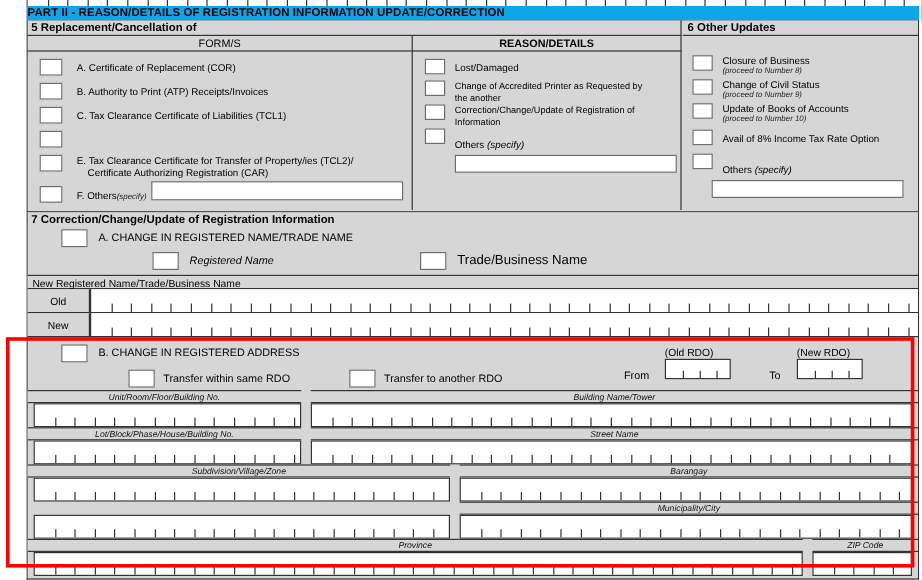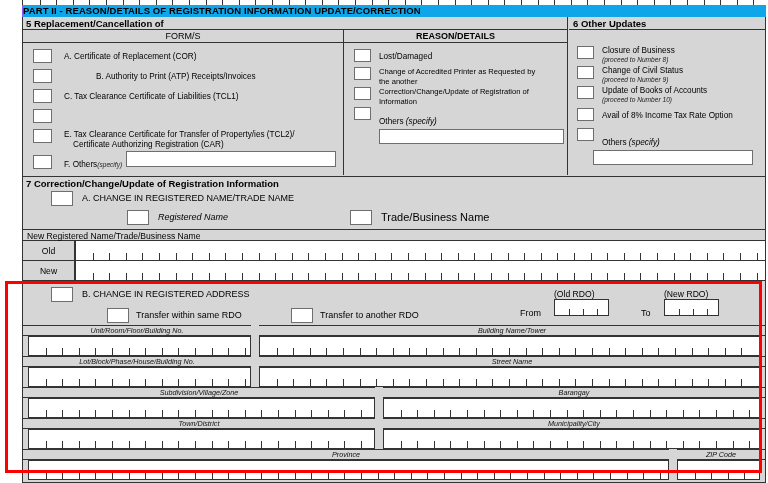--- a/index.html
+++ b/index.html
@@ -143,21 +143,21 @@
     <div id="sec6-hdr">6 Other Updates</div>
 
     <div id="forms-hdr">FORM/S</div>
     <div id="reason-hdr">REASON/DETAILS</div>
 
     <div id="forms-col">
       <div class="row" style="left:10px;top:6px;">
         <span class="cbx cbx-lg"></span>
         <span class="lbl" style="margin-left:12px;margin-top:3px;">A. Certificate of Replacement (COR)</span>
       </div>
-      <div class="row" style="left:10px;top:26px;gap:32px;">
+      <div class="row" style="left:10px;top:26px;">
         <span class="cbx cbx-lg"></span>
         <span class="lbl" style="margin-left:12px;margin-top:3px;">B.  Authority to Print (ATP) Receipts/Invoices</span>
       </div>
       <div class="row" style="left:10px;top:46px;">
         <span class="cbx cbx-lg"></span>
         <span class="lbl" style="margin-left:12px;margin-top:3px;">C. Tax Clearance Certificate of Liabilities (TCL1)</span>
       </div>
       <div class="row" style="left:10px;top:66px;">
         <span class="cbx cbx-lg"></span>
       </div>
@@ -519,21 +519,20 @@
         <span class="tk" style="left: 249px; height: 7px;"></span>
         <span class="tk" style="left: 265.6px; height: 7px;"></span>
         <span class="tk" style="left: 282.2px; height: 7px;"></span>
         <span class="tk" style="left: 298.8px; height: 7px;"></span>
         <span class="tk" style="left: 315.4px; height: 7px;"></span>
         <span class="tk" style="left: 332px; height: 7px;"></span>
         <span class="tk" style="left: 348.6px; height: 7px;"></span>
         <span class="tk" style="left: 365.2px; height: 7px;"></span>
       </div>
 
-    <div class="caption" style="left:0px;top:241px;width:352px;height:11px;">Town/District</div>
     <div class="caption" style="left:360px;top:241px;width:382px;height:11px;">Municipality/City</div>
     <div class="boxfield" style="left:5px;top:252px;width:347px;height:20px;">
         <span class="tk" style="left: 16.6px; height: 7px;"></span>
         <span class="tk" style="left: 33.2px; height: 7px;"></span>
         <span class="tk" style="left: 49.8px; height: 7px;"></span>
         <span class="tk" style="left: 66.4px; height: 7px;"></span>
         <span class="tk" style="left: 83px; height: 7px;"></span>
         <span class="tk" style="left: 99.6px; height: 7px;"></span>
         <span class="tk" style="left: 116.2px; height: 7px;"></span>
         <span class="tk" style="left: 132.8px; height: 7px;"></span>

